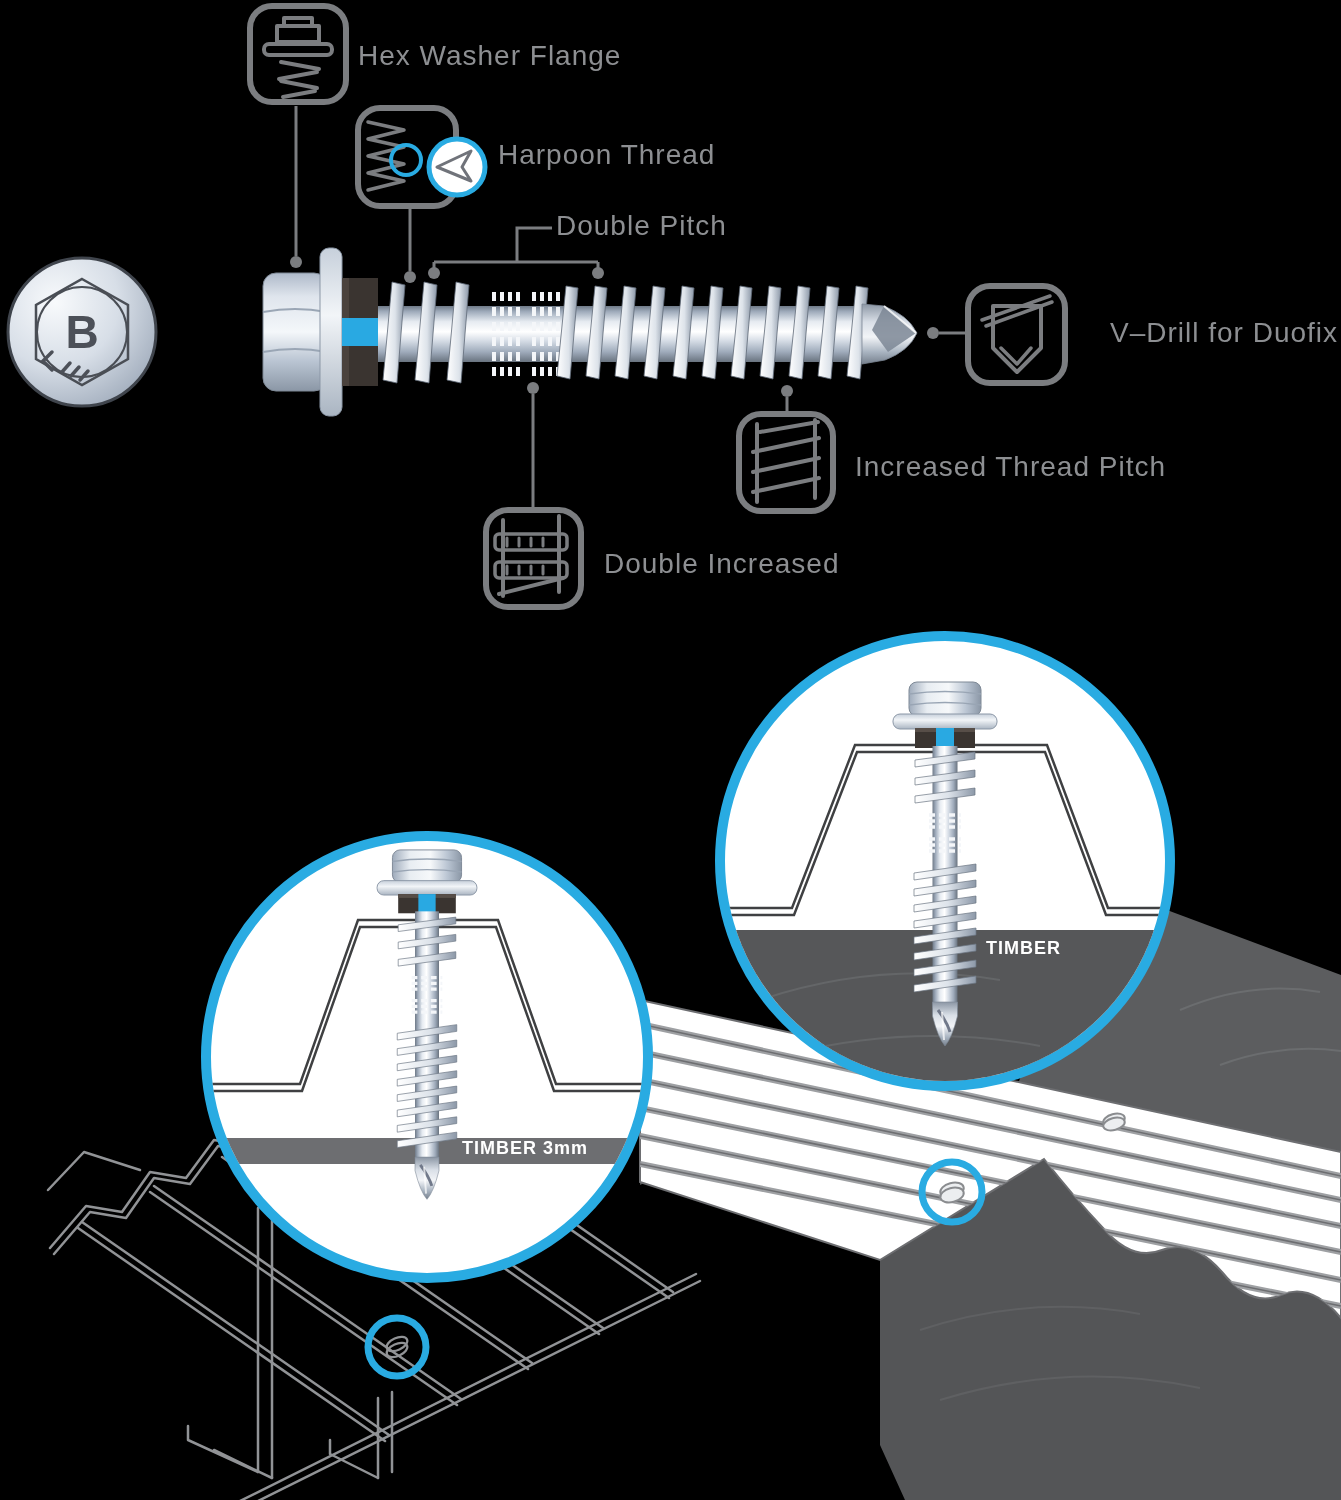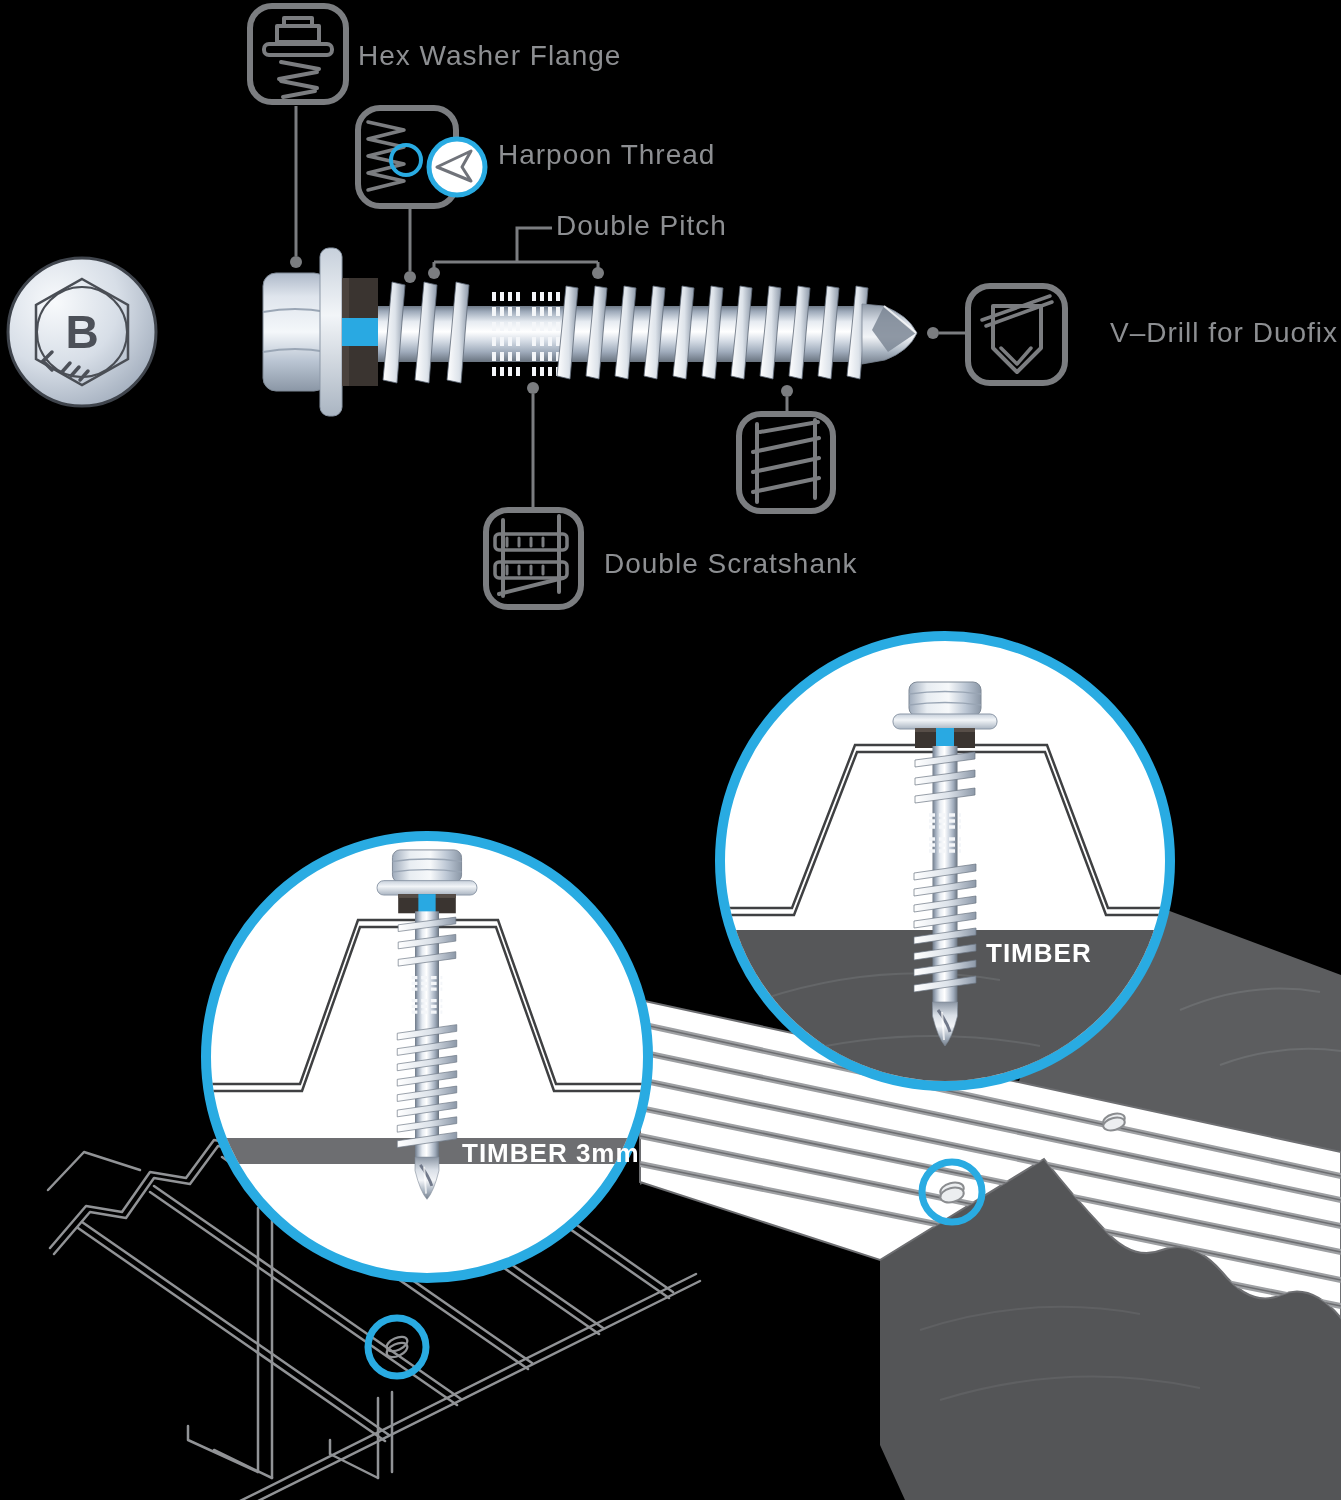--- a/index.html
+++ b/index.html
@@ -1,21 +1,21 @@
 <!DOCTYPE html>
 <html><head>
 <meta charset="utf-8">
 <style>
   html,body{margin:0;padding:0;background:#000;}
   #stage{position:relative;width:1341px;height:1500px;background:#000;overflow:hidden;
          font-family:"Liberation Sans",sans-serif;}
   #stage svg{position:absolute;left:0;top:0;}
   .lbl{position:absolute;font-size:28px;line-height:1.1;color:#8d8f92;letter-spacing:1px;
        white-space:nowrap;font-family:"Liberation Sans",sans-serif;}
-  .band-lbl{position:absolute;font-size:26px;font-weight:bold;color:#ffffff;letter-spacing:1px;
+  .band-lbl{position:absolute;font-size:18px;font-weight:bold;color:#ffffff;letter-spacing:1px;
        white-space:nowrap;font-family:"Liberation Sans",sans-serif;}
 </style>
 </head>
 <body>
 
 <div id="stage">
 
 <svg width="1341" height="1500" viewBox="0 0 1341 1500">
   <defs>
     <linearGradient id="metalH" x1="0" y1="0" x2="0" y2="1">
@@ -335,18 +335,19 @@
       <path d="M507,566 v8 M519,566 v8 M531,566 v8 M543,566 v8" stroke-width="3"></path>
       <path d="M499,594 L563,578" stroke-width="4"></path>
     </g>
   </g>
 </svg>
 
 <div class="lbl" style="left:358px;top:41px">Hex Washer Flange</div>
 <div class="lbl" style="left:498px;top:140px">Harpoon Thread</div>
 <div class="lbl" style="left:556px;top:211px">Double Pitch</div>
 <div class="lbl" style="left:1110px;top:318px">V–Drill for Duofix</div>
-<div class="lbl" style="left:604px;top:549px">Double Scratshank</div>
+<div class="lbl" style="left:855px;top:452px">Increased Thread Pitch</div>
+<div class="lbl" style="left:604px;top:549px">Double Increased</div>
 
 <div class="band-lbl" style="left:462px;top:1138px">TIMBER 3mm</div>
 <div class="band-lbl" style="left:986px;top:938px">TIMBER</div>
 
 </div>
 
 </body></html>

